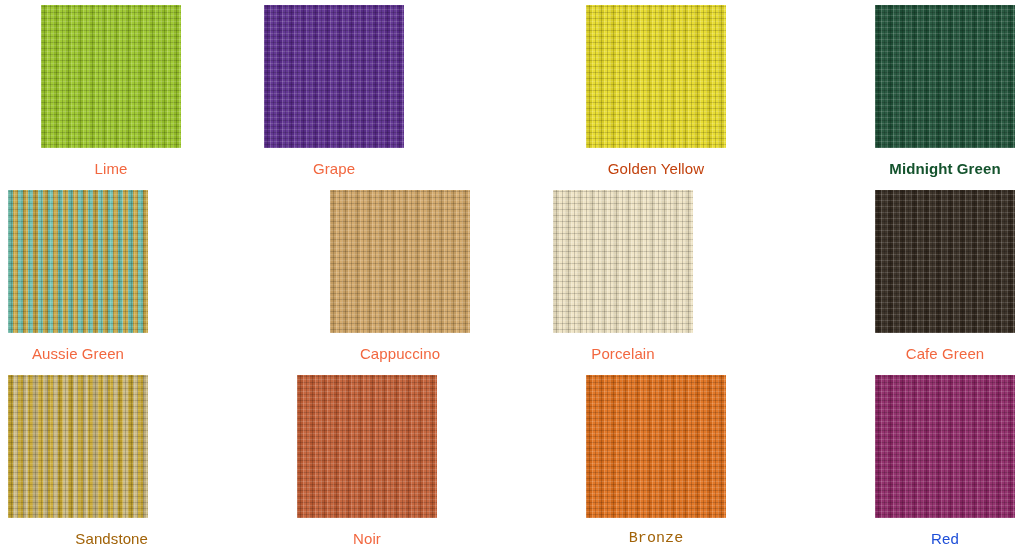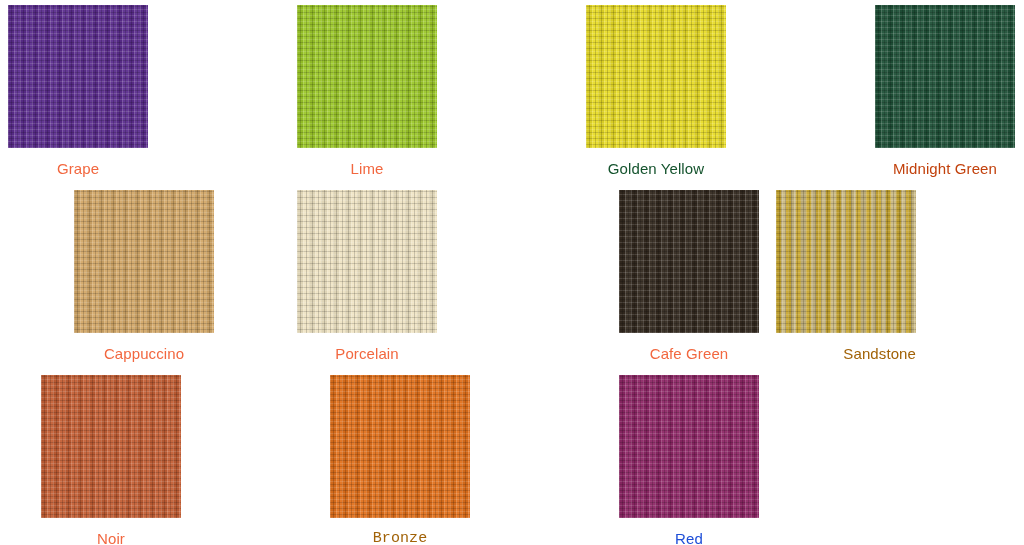--- a/index.html
+++ b/index.html
@@ -91,43 +91,50 @@
     padding-top: 13px;
     letter-spacing: 0.1px;
     white-space: nowrap;
     font-family: "Liberation Sans", "DejaVu Sans", sans-serif;
   }
 </style>
 </head>
 <body style="background: rgb(255, 255, 255);">
 
 <div id="swatch-grid">
+    <div class="swatch-cell col-2">
+      <div class="swatch-chip" style="background-color: rgb(156, 200, 42);">
+        <div class="weave"></div>
+      </div>
+      <div class="swatch-label" style="color: rgb(242, 103, 63);">Lime</div>
+    </div>
     <div class="swatch-cell col-1">
       <div class="swatch-chip" style="background-color: rgb(91, 45, 142);">
         <div class="weave"></div>
       </div>
       <div class="swatch-label" style="color: rgb(242, 103, 63);">Grape</div>
     </div>
-    <div class="swatch-cell col-2">
-      <div class="swatch-chip" style="background-color: rgb(156, 200, 42);">
-        <div class="weave"></div>
-      </div>
-      <div class="swatch-label" style="color: rgb(242, 103, 63);">Lime</div>
-    </div>
     <div class="swatch-cell col-3">
       <div class="swatch-chip" style="background-color: rgb(232, 220, 40);">
         <div class="weave"></div>
       </div>
-      <div class="swatch-label" style="color: #14532d;">Golden Yellow</div>
+      <div class="swatch-label" style="color: #c2410c;">Golden Yellow</div>
     </div>
     <div class="swatch-cell col-4">
       <div class="swatch-chip" style="background-color: rgb(31, 81, 56);">
         <div class="weave"></div>
       </div>
-      <div class="swatch-label" style="color: #c2410c;">Midnight Green</div>
+      <div class="swatch-label" style="color: #14532d; font-weight: bold;">Midnight Green</div>
+    </div>
+    <div class="swatch-cell col-1">
+      <div class="swatch-chip striped" style="background-color: rgb(111, 191, 174);">
+        <div class="stripes" style="background-image: repeating-linear-gradient(90deg, rgb(111, 191, 174) 0px, rgb(111, 191, 174) 5px, rgb(201, 168, 70) 5px, rgb(201, 168, 70) 10px);"></div>
+        <div class="weave"></div>
+      </div>
+      <div class="swatch-label" style="color: rgb(242, 103, 63);">Aussie Green</div>
     </div>
     <div class="swatch-cell col-3">
       <div class="swatch-chip" style="background-color: rgb(211, 168, 104);">
         <div class="weave"></div>
       </div>
       <div class="swatch-label" style="color: rgb(242, 103, 63);">Cappuccino</div>
     </div>
     <div class="swatch-cell col-2">
       <div class="swatch-chip" style="background-color: rgb(239, 228, 196);">
         <div class="weave"></div>

